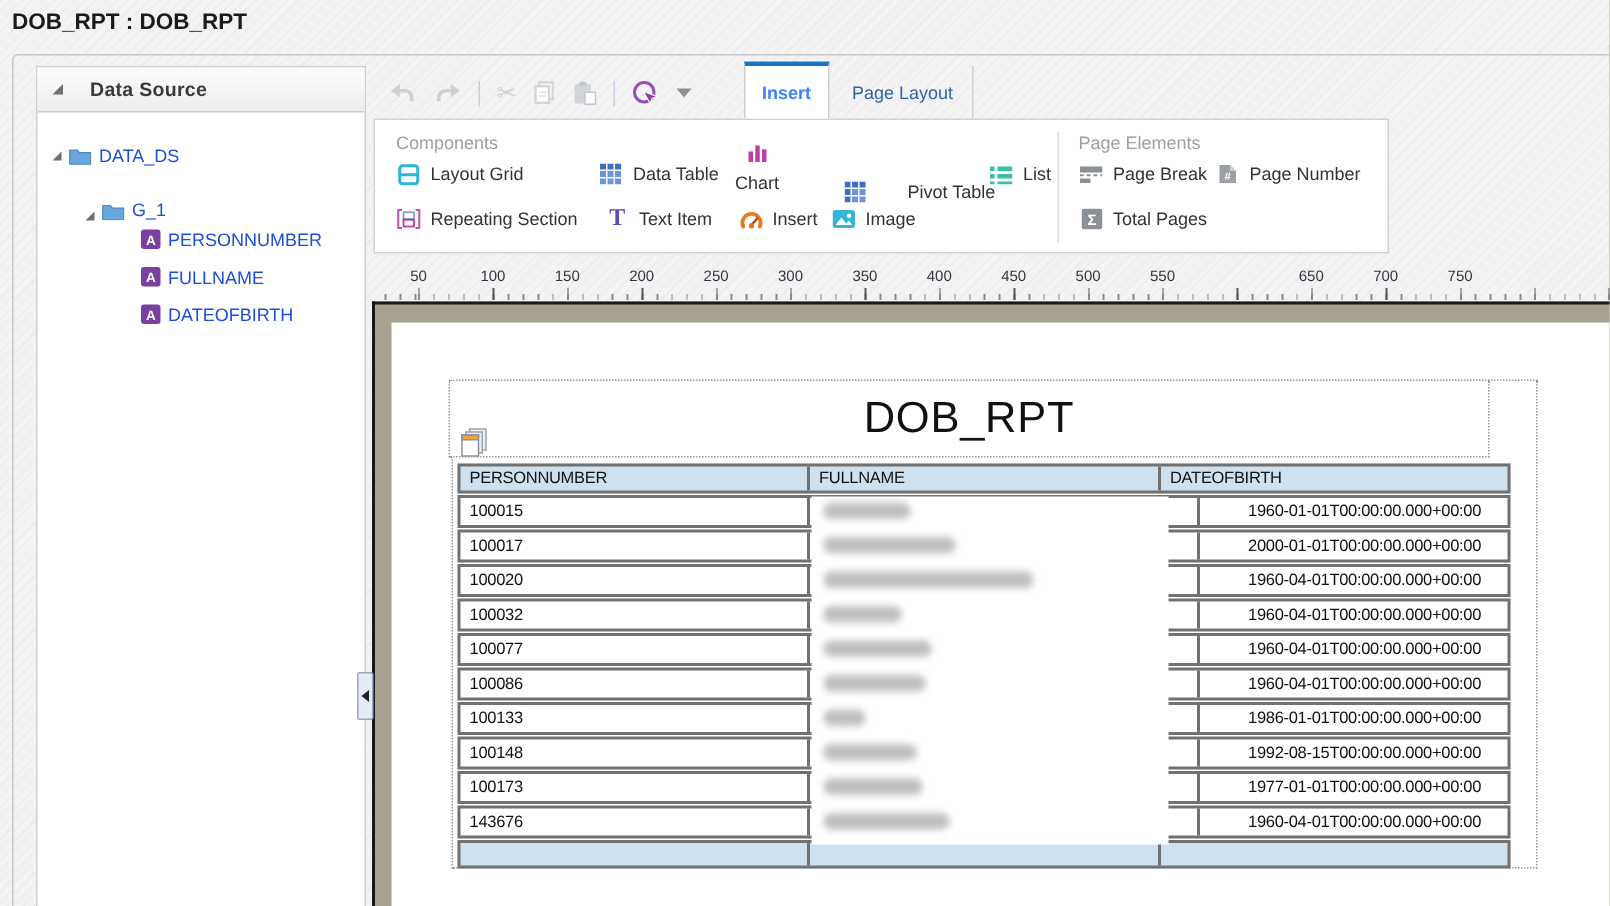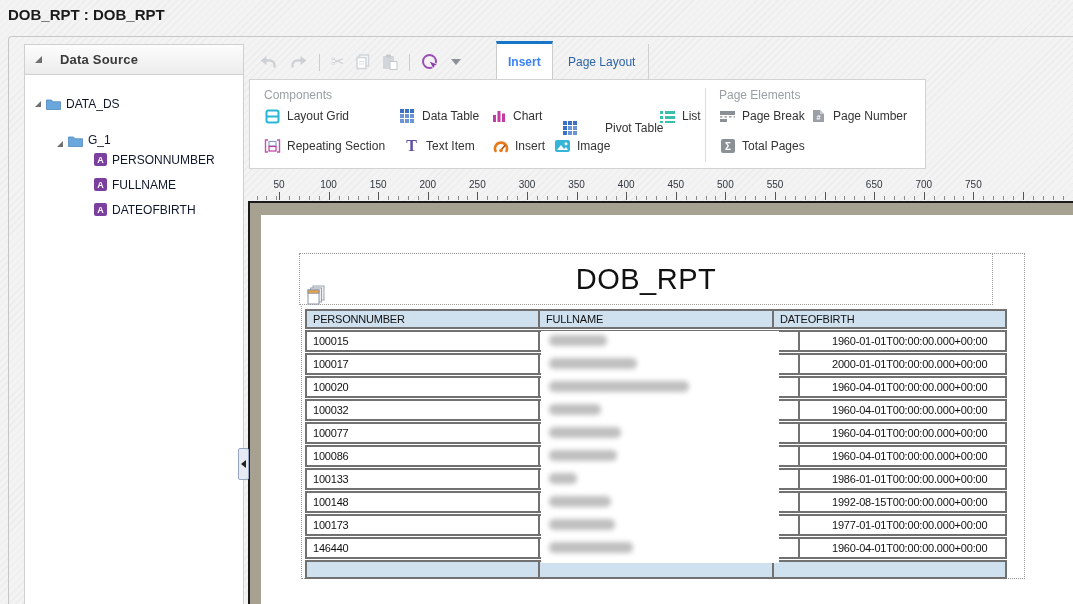--- a/index.html
+++ b/index.html
@@ -34,21 +34,21 @@
     padding-left:10px;gap:18px;box-sizing:border-box;
   }
   .side-title{font-size:13px;font-weight:bold;color:#3a3a3a;letter-spacing:.2px;}
   .tri-exp{width:0;height:0;border-bottom:7px solid #6f6f6f;border-left:7px solid transparent;}
   .tree{padding-top:16px;}
   .tree-row{height:25px;display:flex;align-items:center;cursor:default;}
   .tree-row .tri-exp{border-bottom-width:6px;border-left-width:6px;margin-right:5px;}
   .tree-row.lvl0{padding-left:10px;}
   .tree-row.lvl1{padding-left:32px;margin-top:6px;align-items:flex-end;}
   .tree-row.lvl2{padding-left:69px;}
-  .tree-label{font-size:12px;color:#0f172a;margin-left:5px;white-space:nowrap;}
+  .tree-label{font-size:12px;color:#1d4ed8;margin-left:5px;white-space:nowrap;}
   .ficon{
     width:13px;height:13px;background:#7b3fa0;border-radius:2px;color:#fff;
     font-size:9px;font-weight:bold;display:inline-flex;align-items:center;justify-content:center;
   }
   .tree-row .icon{display:inline-flex;}
   
   .toolbar{position:absolute;left:250px;top:14px;height:22px;display:flex;align-items:center;gap:11px;}
   .tb-sep{width:1px;height:17px;background:#c7cde0;}
   .tb-btn{display:inline-flex;align-items:center;}
   .cut-glyph{font-size:16px;color:#ced2d6;line-height:16px;font-family:"DejaVu Sans",sans-serif;}
@@ -246,21 +246,21 @@
                 <rect x="5" y="5" width="4" height="4"></rect>
                 <rect x="10" y="5" width="4" height="4"></rect>
                 <rect y="10" width="4" height="4"></rect>
                 <rect x="5" y="10" width="4" height="4"></rect>
                 <rect x="10" y="10" width="4" height="4"></rect>
               </g>
             </svg>
           </span>
           <span class="rb-lbl">Data Table</span>
         </div>
-        <div class="rb-item" style="left: 240px; top: 26px;">
+        <div class="rb-item" style="left: 240px; top: 15px; flex-direction: column;">
           <span class="rb-icn">
             <svg width="14" height="14">
               <rect x="1" y="6" width="3" height="7" fill="#c33ba3"></rect>
               <rect x="5.5" y="2" width="3" height="11" fill="#c33ba3"></rect>
               <rect x="10" y="4.5" width="3" height="8.5" fill="#c33ba3"></rect>
             </svg>
           </span>
           <span class="rb-lbl">Chart</span>
         </div>
         <div class="rb-item" style="left: 312px; top: 38px; gap: 26px;">
@@ -447,21 +447,21 @@
           <div class="rt-cell">100148</div>
           <div class="rt-cell"></div>
           <div class="rt-cell">1992-08-15T00:00:00.000+00:00</div>
         </div>
         <div class="rt-row rt-data">
           <div class="rt-cell">100173</div>
           <div class="rt-cell"></div>
           <div class="rt-cell">1977-01-01T00:00:00.000+00:00</div>
         </div>
         <div class="rt-row rt-data">
-          <div class="rt-cell">146440</div>
+          <div class="rt-cell">143676</div>
           <div class="rt-cell"></div>
           <div class="rt-cell">1960-04-01T00:00:00.000+00:00</div>
         </div>
         <div class="rt-row rt-foot">
           <div class="rt-cell"></div>
           <div class="rt-cell"></div>
           <div class="rt-cell"></div>
         </div>
       </div>
     <div class="blur-patch" id="blur-patch">

